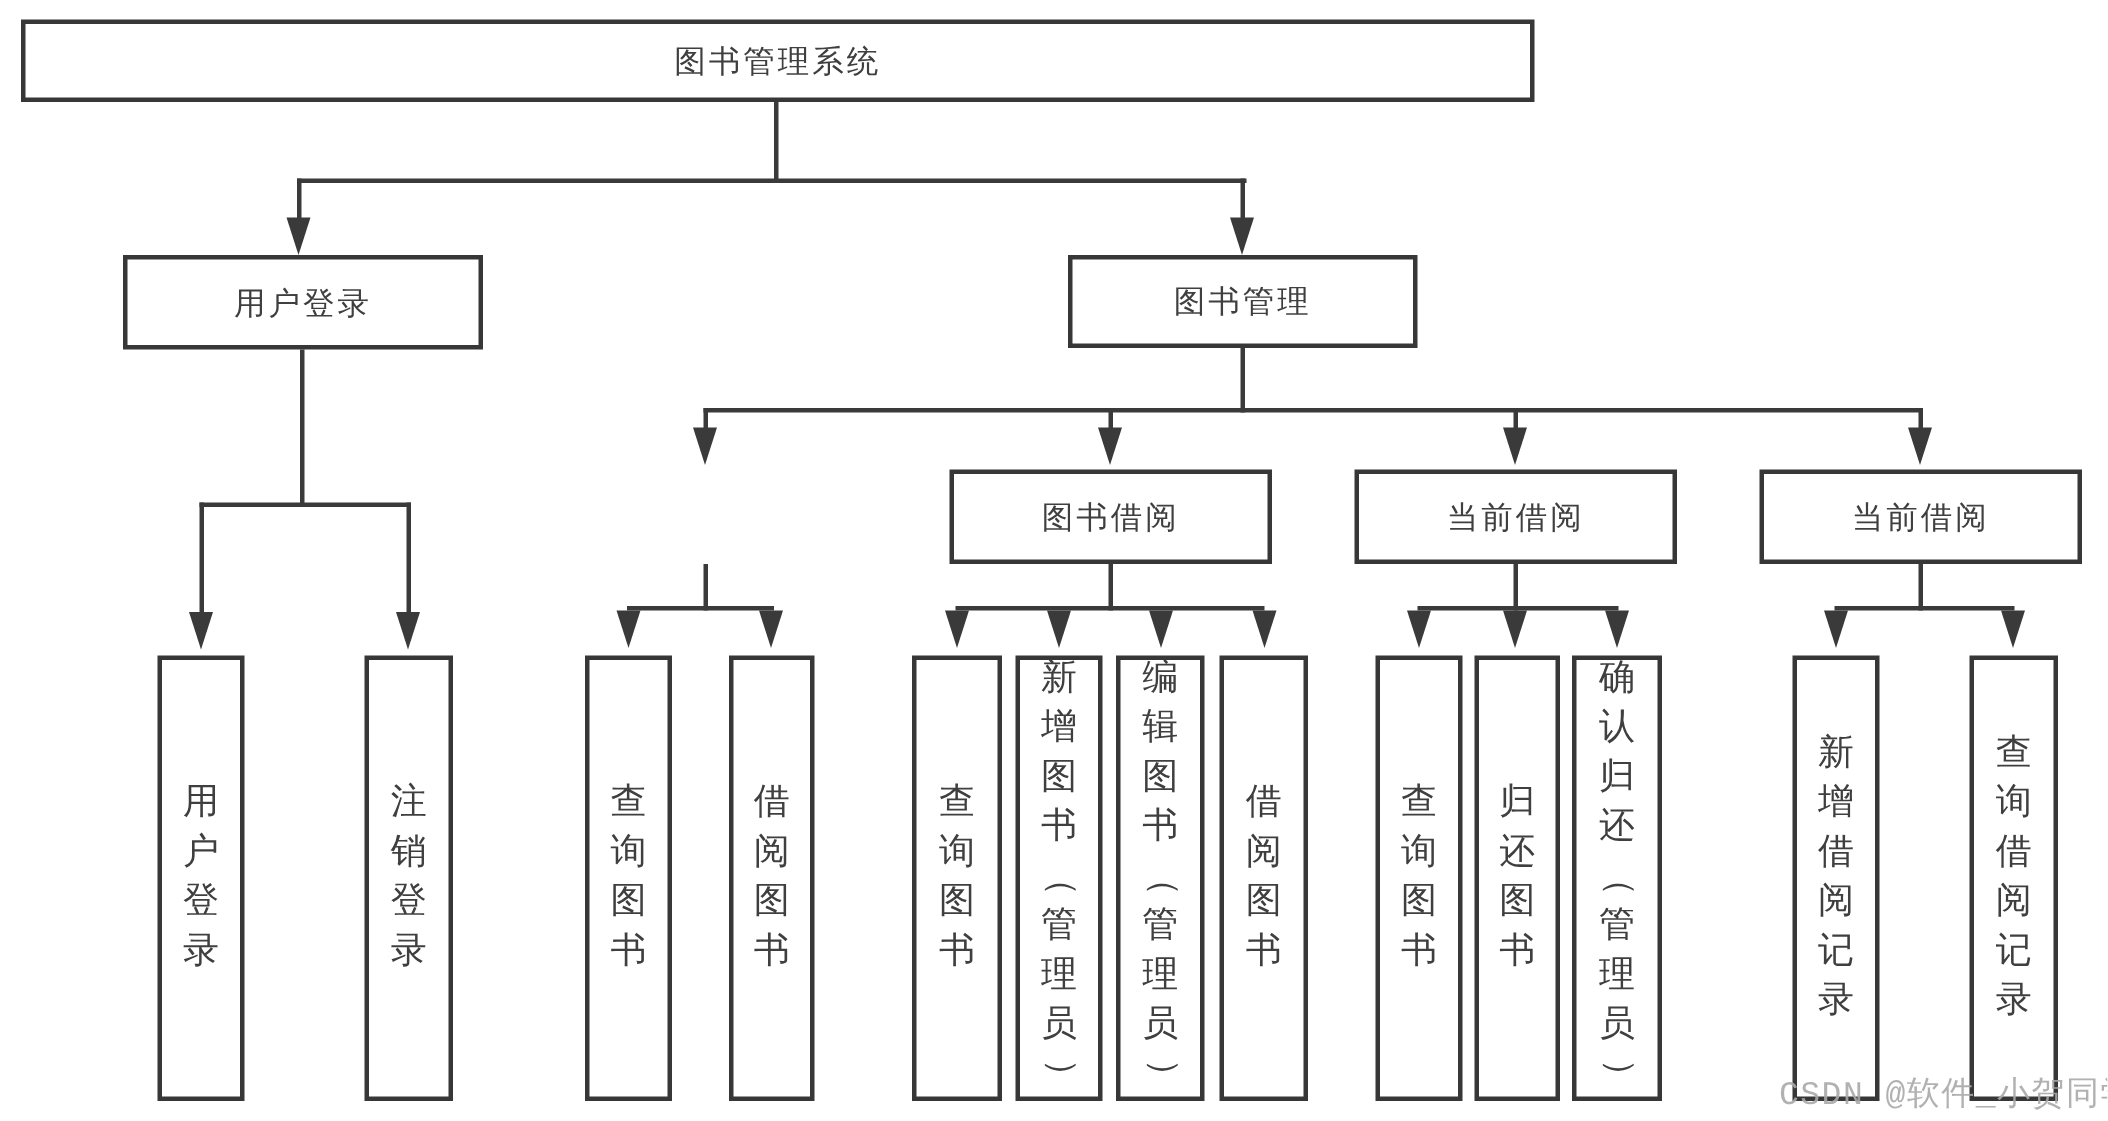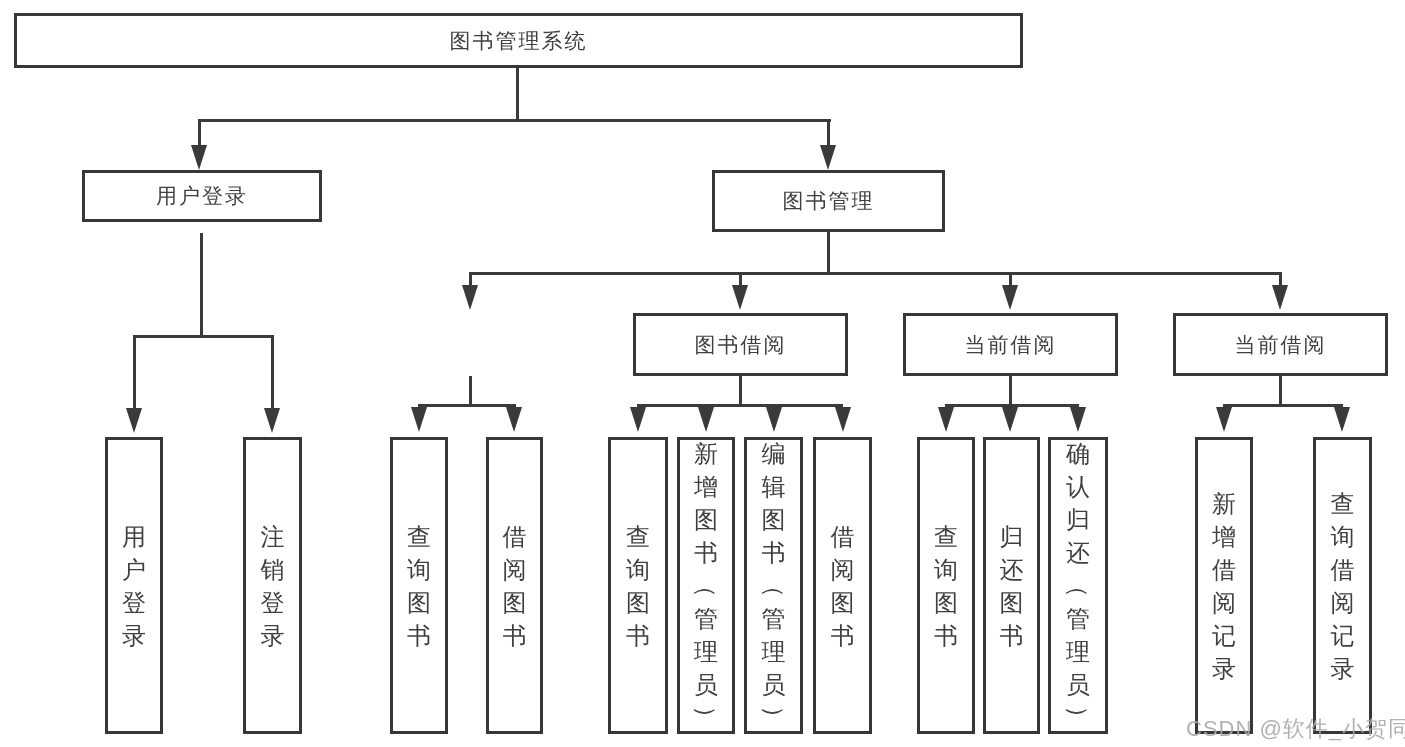--- a/index.html
+++ b/index.html
@@ -1,18 +1,18 @@
 <!DOCTYPE html>
 <html><head>
 <meta charset="utf-8">
 <style>
   html,body{margin:0;padding:0;background:#ffffff;}
   .canvas{
     position:relative;width:1405px;height:747px;background:#ffffff;
-    font-family:Liberation Sans, sans-serif;color:#3f3f3f;overflow:hidden;
+    font-family:Liberation Mono, monospace;color:#3f3f3f;overflow:hidden;
   }
   .box{
     position:absolute;border:3px solid #373737;background:#ffffff;
     box-sizing:border-box;display:flex;align-items:center;justify-content:center;
   }
   .hbox{font-size:21px;letter-spacing:2px;font-weight:400;}
   .vbox{flex-direction:column;}
   .vbox span{display:block;font-size:24px;line-height:33px;text-align:center;}
   .vbox span.rot{transform:rotate(90deg);}
   .hline,.vline{position:absolute;background:#3a3a3a;}
@@ -37,21 +37,21 @@
     <span>图书管理系统</span>
   </div>
 
   <div class="vline" style="left:516px;top:68px;height:53px;"></div>
   <div class="hline" style="left:198px;top:119px;width:633px;"></div>
   <div class="vline" style="left:198px;top:119px;height:28px;"></div>
   <div class="arrow" style="left:191px;top:145px;"></div>
   <div class="vline" style="left:827px;top:119px;height:28px;"></div>
   <div class="arrow" style="left:820px;top:145px;"></div>
 
-  <div class="box hbox" style="left:82px;top:170px;width:240px;height:52px;text-align:center;">
+  <div class="box hbox" style="left:82px;top:170px;width:240px;height:63px;text-align:center;">
     <span>用户登录</span>
   </div>
   <div class="box hbox" style="left:712px;top:170px;width:233px;height:62px;">
     <span>图书管理</span>
   </div>
 
   <div class="vline" style="left:200px;top:233px;height:105px;"></div>
   <div class="hline" style="left:133px;top:335px;width:141px;"></div>
   <div class="vline" style="left:133px;top:335px;height:75px;"></div>
   <div class="arrow" style="left:126px;top:408px;"></div>

